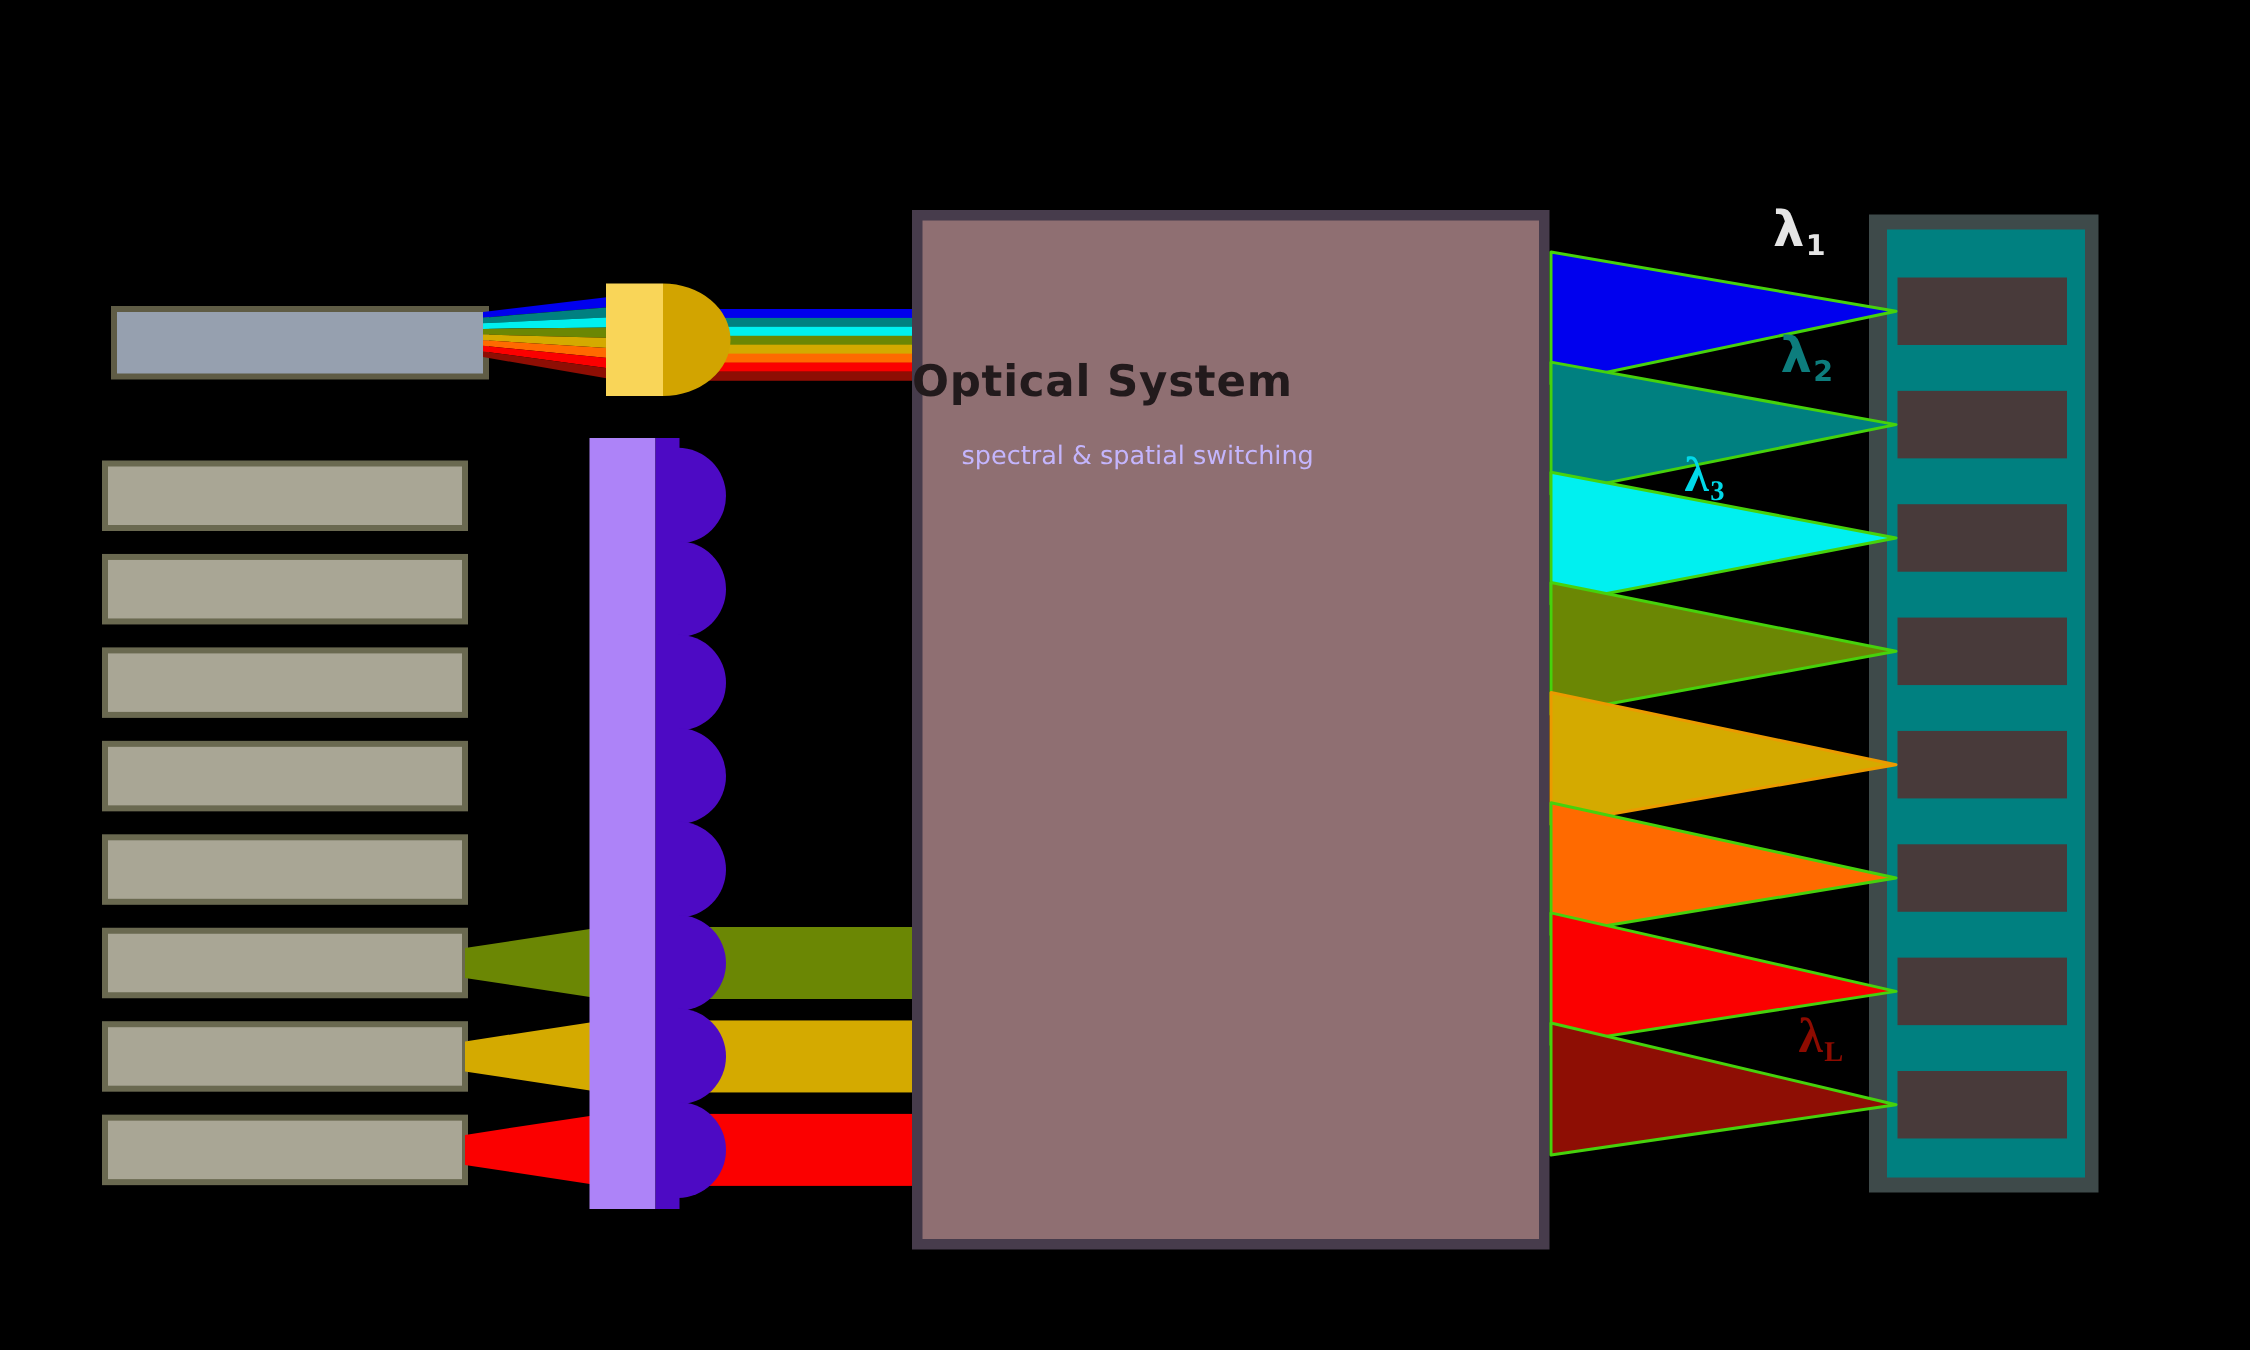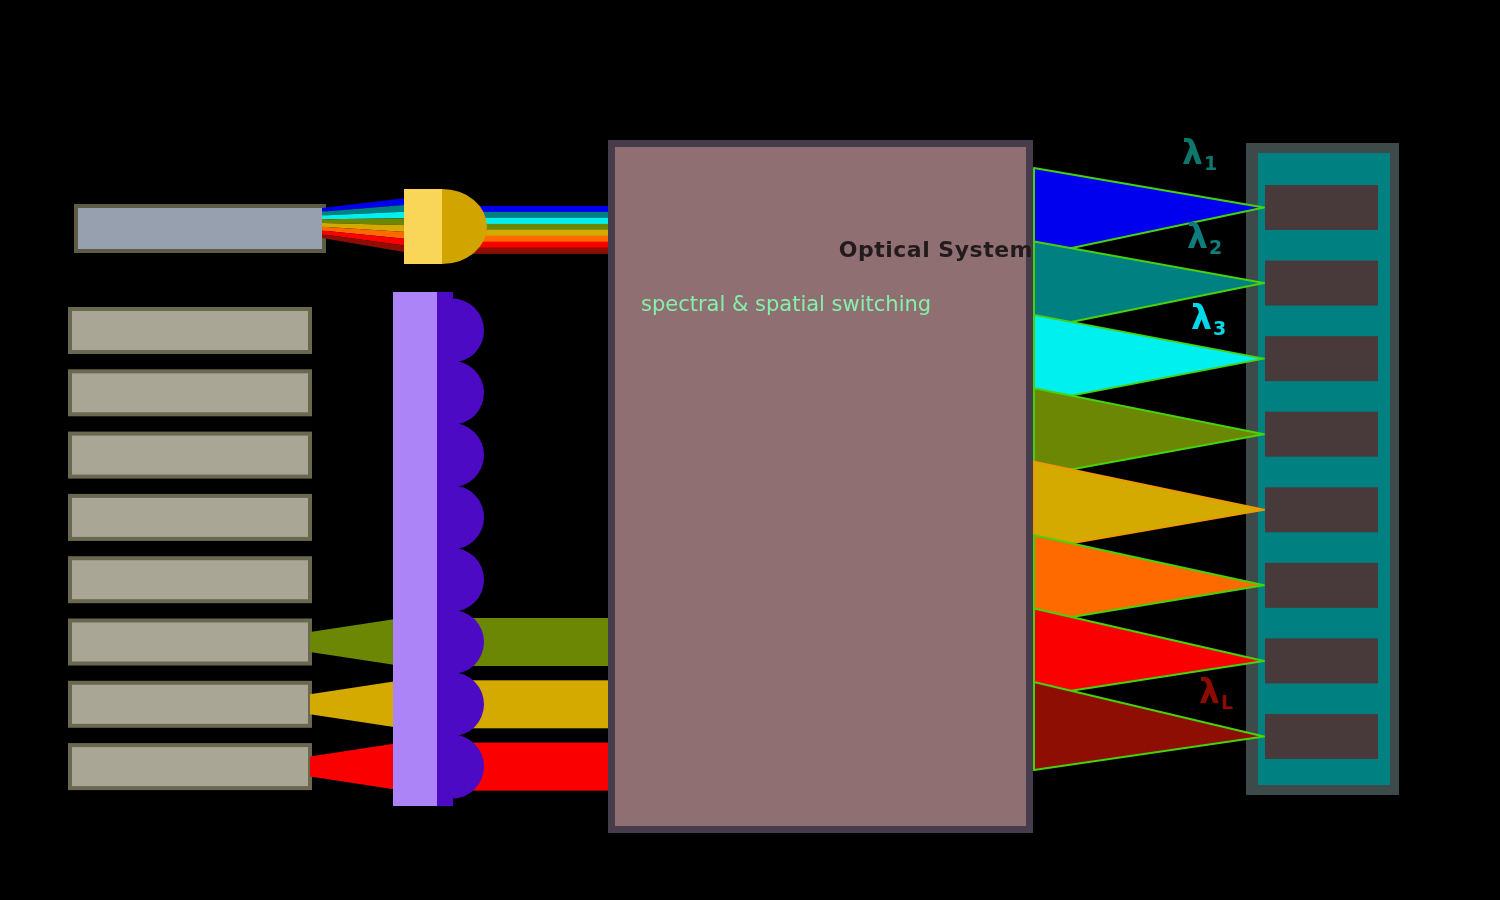--- a/index.html
+++ b/index.html
@@ -1,27 +1,27 @@
 <!DOCTYPE html>
 <html><head>
 <meta charset="utf-8">
 <style>
   html,body{margin:0;padding:0;background:#000;}
   .stage{position:relative;width:1500px;height:900px;background:#000;overflow:hidden;
          font-family:"DejaVu Sans",sans-serif;}
   .stage svg{position:absolute;left:0;top:0;}
-  .os-title{position:absolute;left:608px;top:237px;width:425px;text-align:right;
-            font-size:22px;font-weight:bold;color:#221a1c;letter-spacing:.5px;}
-  .os-sub{position:absolute;left:641px;top:288px;width:380px;font-size:21px;
-          line-height:33px;color:#86efac;}
+  .os-title{position:absolute;left:608px;top:237px;width:425px;text-align:left;
+            font-size:29px;font-weight:bold;color:#221a1c;letter-spacing:.5px;}
+  .os-sub{position:absolute;left:641px;top:288px;width:380px;font-size:17px;
+          line-height:33px;color:#c4b5fd;}
   .lam-label{position:absolute;font-weight:bold;font-size:33px;line-height:33px;}
   .lam-label .sub{font-size:19px;vertical-align:-6px;margin-left:1px;}
   #lam1{left:1182px;top:136px;}
   #lam2{left:1187px;top:220px;}
-  #lam3{left:1191px;top:301px;}
+  #lam3{left:1123px;top:301px;font-family:Liberation Serif, serif;}
   #lamL{left:1199px;top:675px;}
 </style>
 </head>
 <body>
 
 <div class="stage">
 
   <svg width="1500" height="900" viewBox="0 0 1500 900">
 
     <rect x="76" y="206" width="248" height="45" stroke-width="4" fill="#96a0af" stroke="#5f5c45"></rect>
@@ -115,26 +115,26 @@
         <polygon points="1034,608.58 1264,660.92 1034,696.58" fill="#fb0000" stroke="#46d20c" stroke-width="2" stroke-linejoin="round"></polygon>
         <polygon points="1034,682.01 1264,736.49 1034,770.01" fill="#8e0e04" stroke="#46d20c" stroke-width="2" stroke-linejoin="round"></polygon>
       </g>
   </svg>
 
   <div class="os-title">Optical System</div>
   <div class="os-sub">
     <div>spectral &amp; spatial switching</div>
   </div>
 
-  <div id="lam1" class="lam-label" style="color: #0f766e;">
+  <div id="lam1" class="lam-label" style="color: #e5e5e5;">
     <span>λ</span><span class="sub">1</span>
   </div>
   <div id="lam2" class="lam-label" style="color: rgb(13, 125, 125); text-align: right;">
     <span>λ</span><span class="sub">2</span>
   </div>
   <div id="lam3" class="lam-label" style="color: rgb(0, 217, 233);">
     <span>λ</span><span class="sub">3</span>
   </div>
-  <div id="lamL" class="lam-label" style="color: rgb(142, 11, 0);">
+  <div id="lamL" class="lam-label" style="color: rgb(142, 11, 0); font-family: Liberation Serif, serif;">
     <span>λ</span><span class="sub">L</span>
   </div>
 
 </div>
 
 </body></html>

